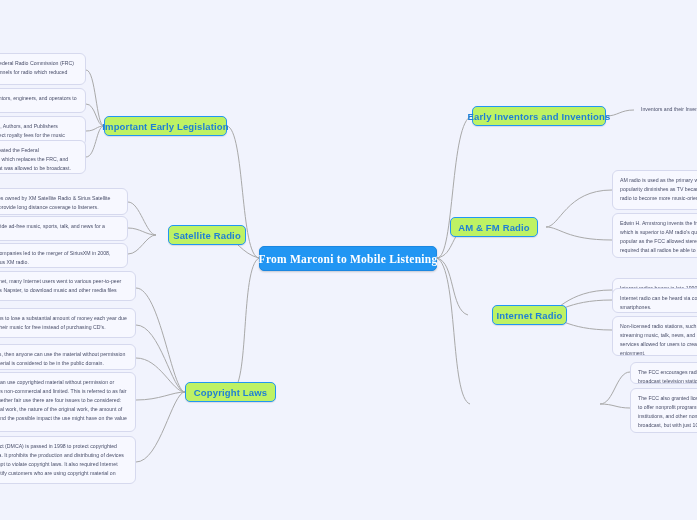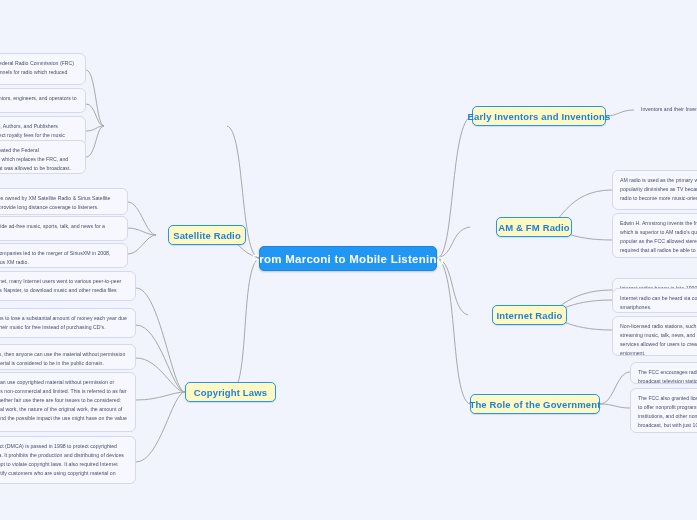--- a/index.html
+++ b/index.html
@@ -20,24 +20,25 @@
     background:#2196f3;
     border:1px solid #1b87e0;
     border-radius:5px;
     color:#ffffff;
     font-weight:bold;
     font-size:11.5px;
     letter-spacing:.25px;
     display:flex;align-items:center;justify-content:center;
     box-shadow:0 1px 2px rgba(0,0,0,.18);
     white-space:nowrap;
+    font-family:Liberation Serif, serif;
   }
 
   .branch{
-    background:#fef9c3;
+    background:#bef264;
     border:1.5px solid #2196f3;
     border-radius:5px;
     color:#1f7fd6;
     font-weight:bold;
     font-size:9.5px;
     letter-spacing:.15px;
     display:flex;align-items:center;justify-content:center;
     box-shadow:0 1px 1px rgba(0,0,0,.10);
     white-space:nowrap;
   }
@@ -94,32 +95,32 @@
     <path d="M543,315 C556,315 566,290 612,290"></path>
     <path d="M543,315 C556,315 566,300 612,300"></path>
     <path d="M543,315 C556,315 566,330 612,330"></path>
 
     <path d="M600,404 C614,404 616,372 630,372"></path>
     <path d="M600,404 C614,404 616,408 630,408"></path>
   </svg>
 
   <div class="node root" style="left:259px;top:246px;width:178px;height:25px;">From Marconi to Mobile Listening</div>
 
+  <div class="node branch" style="left:104px;top:116px;width:123px;height:20px;">Important Early Legislation</div>
 
   <div class="node branch" style="left:168px;top:225px;width:78px;height:20px;">Satellite Radio</div>
 
   <div class="node branch" style="left:185px;top:382px;width:91px;height:20px;">Copyright Laws</div>
 
   <div class="node branch" style="left:472px;top:106px;width:134px;height:20px;">Early Inventors and Inventions</div>
 
-  <div class="node branch" style="left:496px;top:217px;width:76px;height:20px;">AM &amp; FM Radio</div>
+  <div class="node branch" style="left:450px;top:217px;width:88px;height:20px;">AM &amp; FM Radio</div>
 
   <div class="node branch" style="left:468px;top:305px;width:75px;height:20px;margin-left:24px;">Internet Radio</div>
 
-  <div class="node branch" style="left:470px;top:394px;width:130px;height:20px;">The Role of the Government</div>
 
   <div class="node leaf" style="left:-92px;top:53px;width:178px;height:32px;">The Radio Act of 1927 creates the Federal Radio Commission (FRC) which assigned frequencies and channels for radio which reduced interference between channels.</div>
 
   <div class="node leaf" style="left:-92px;top:88px;width:178px;height:25px;">The Radio Act of 1912 required inventors, engineers, and operators to be licensed in order to broadcast.</div>
 
   <div class="node leaf" style="left:-92px;top:116px;width:178px;height:30px;">The American Society of Composers, Authors, and Publishers (ASCAP) was formed in 1914 to collect royalty fees for the music played on the radio.</div>
 
   <div class="node leaf" style="left:-92px;top:140px;width:178px;height:34px;">The Communications Act of 1934 created the Federal Communications Commission (FCC) which replaces the FRC, and placed limits on the programming that was allowed to be broadcast.</div>
 
   <div class="node leaf" style="left:-70px;top:188px;width:198px;height:27px;">Satellite radio uses satellites owned by XM Satellite Radio &amp; Sirius Satellite Radio and these satellites provide long distance coverage to listeners.</div>

